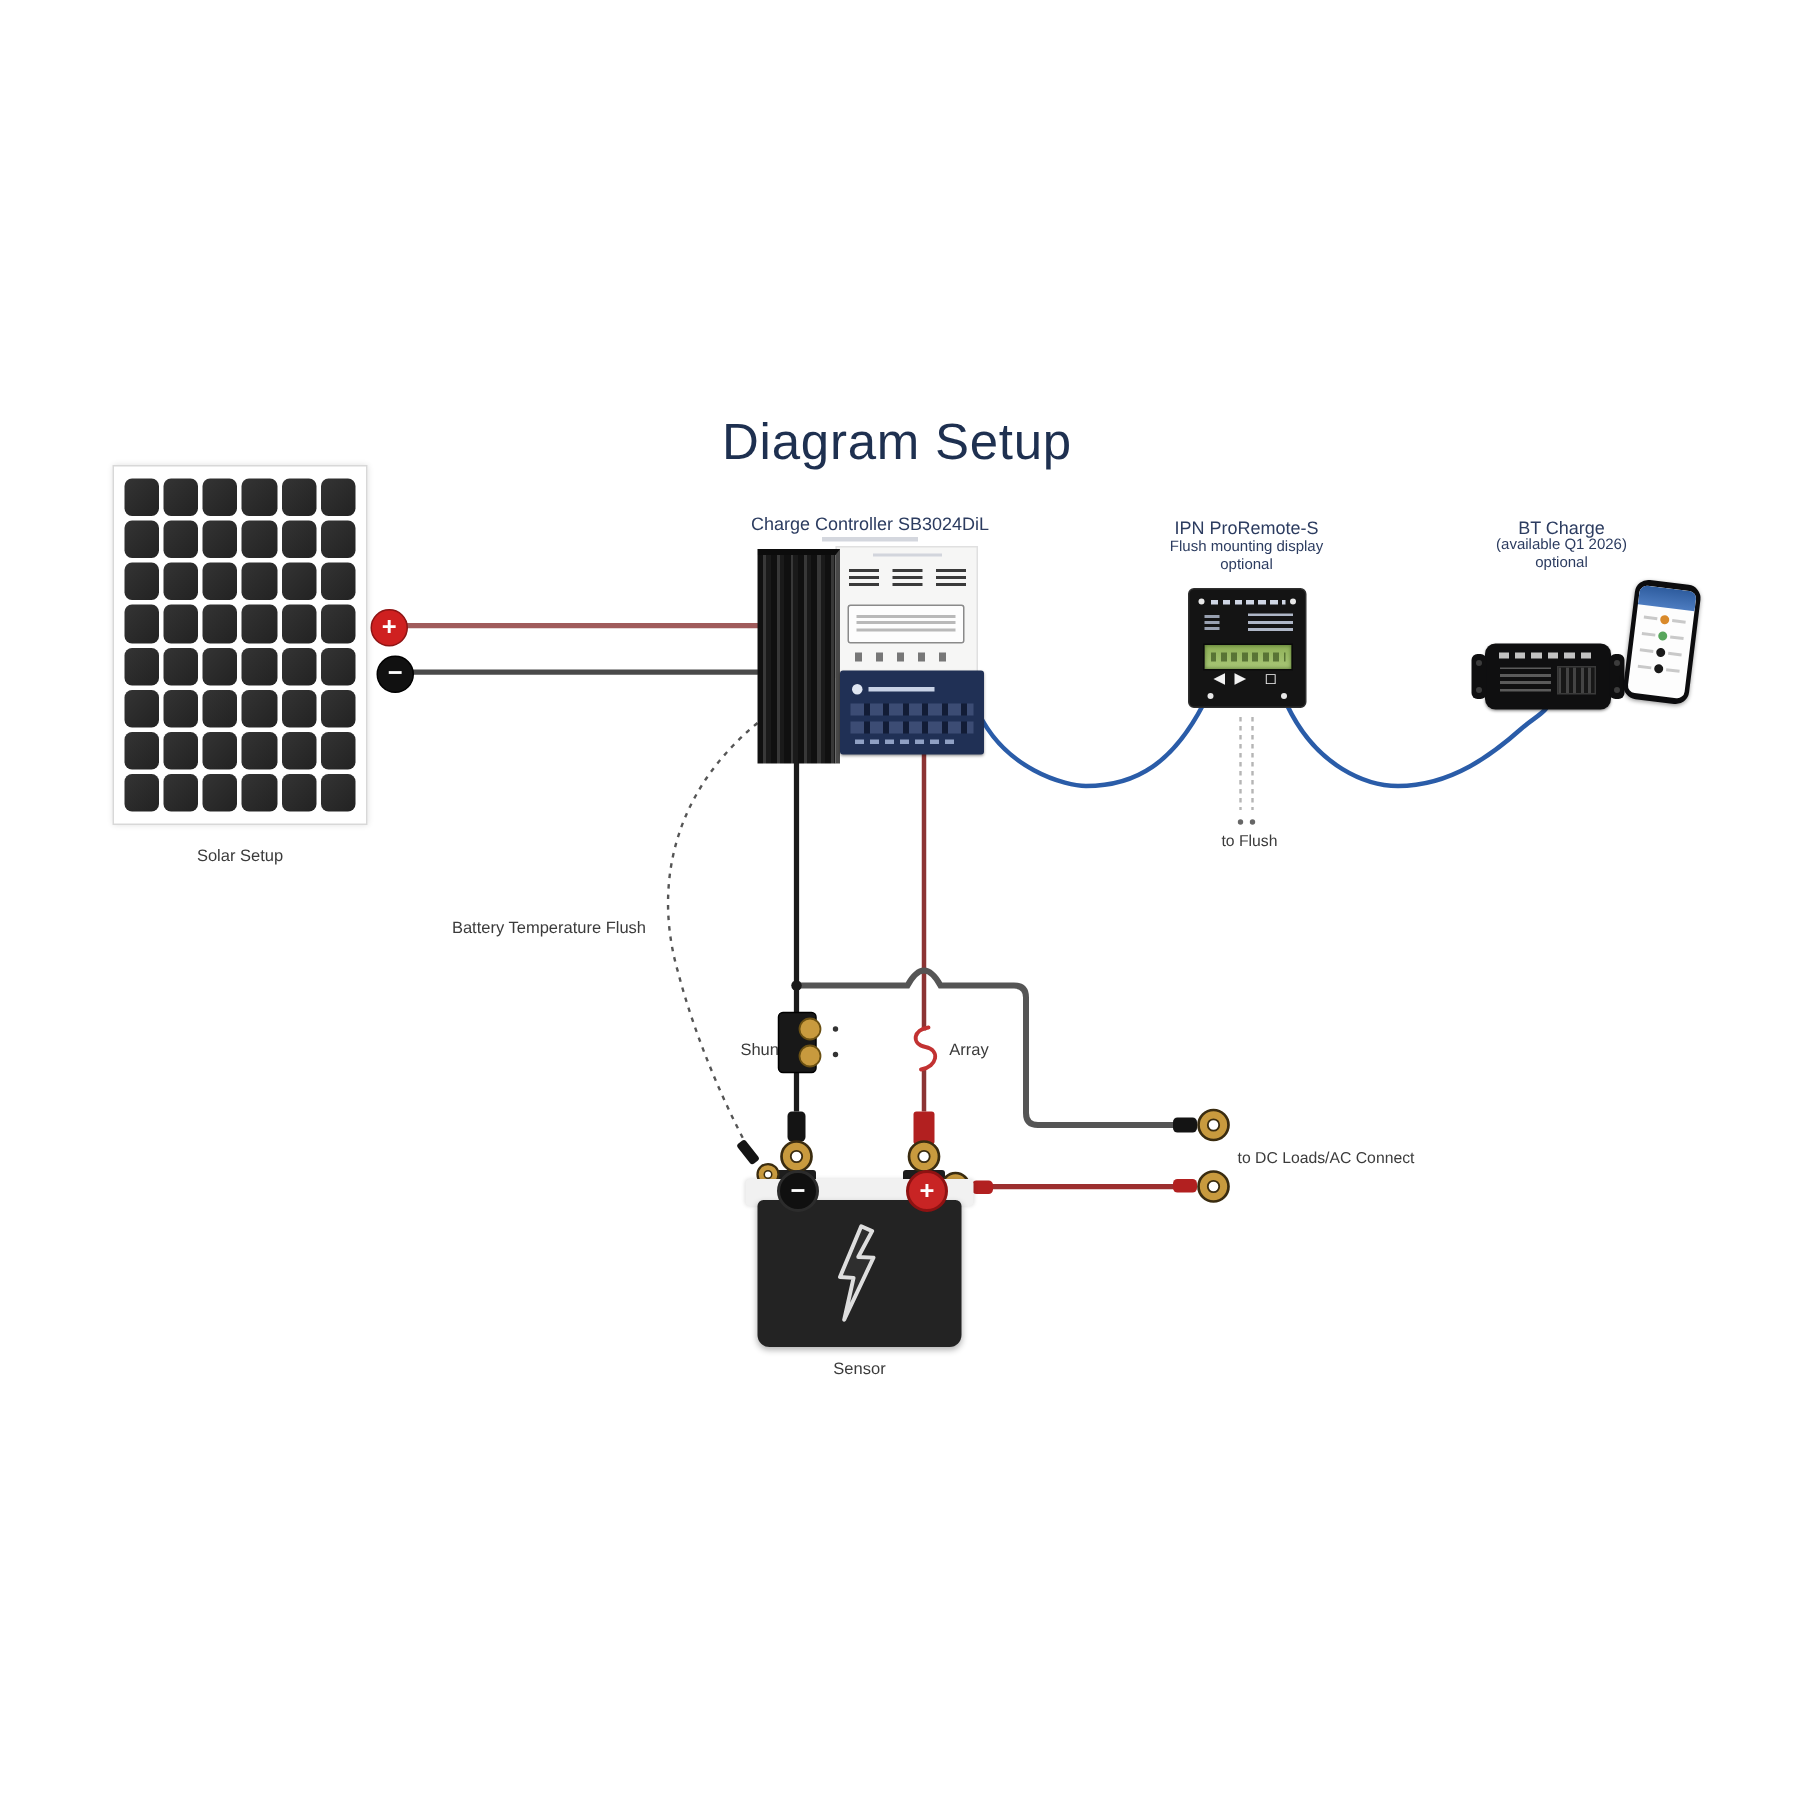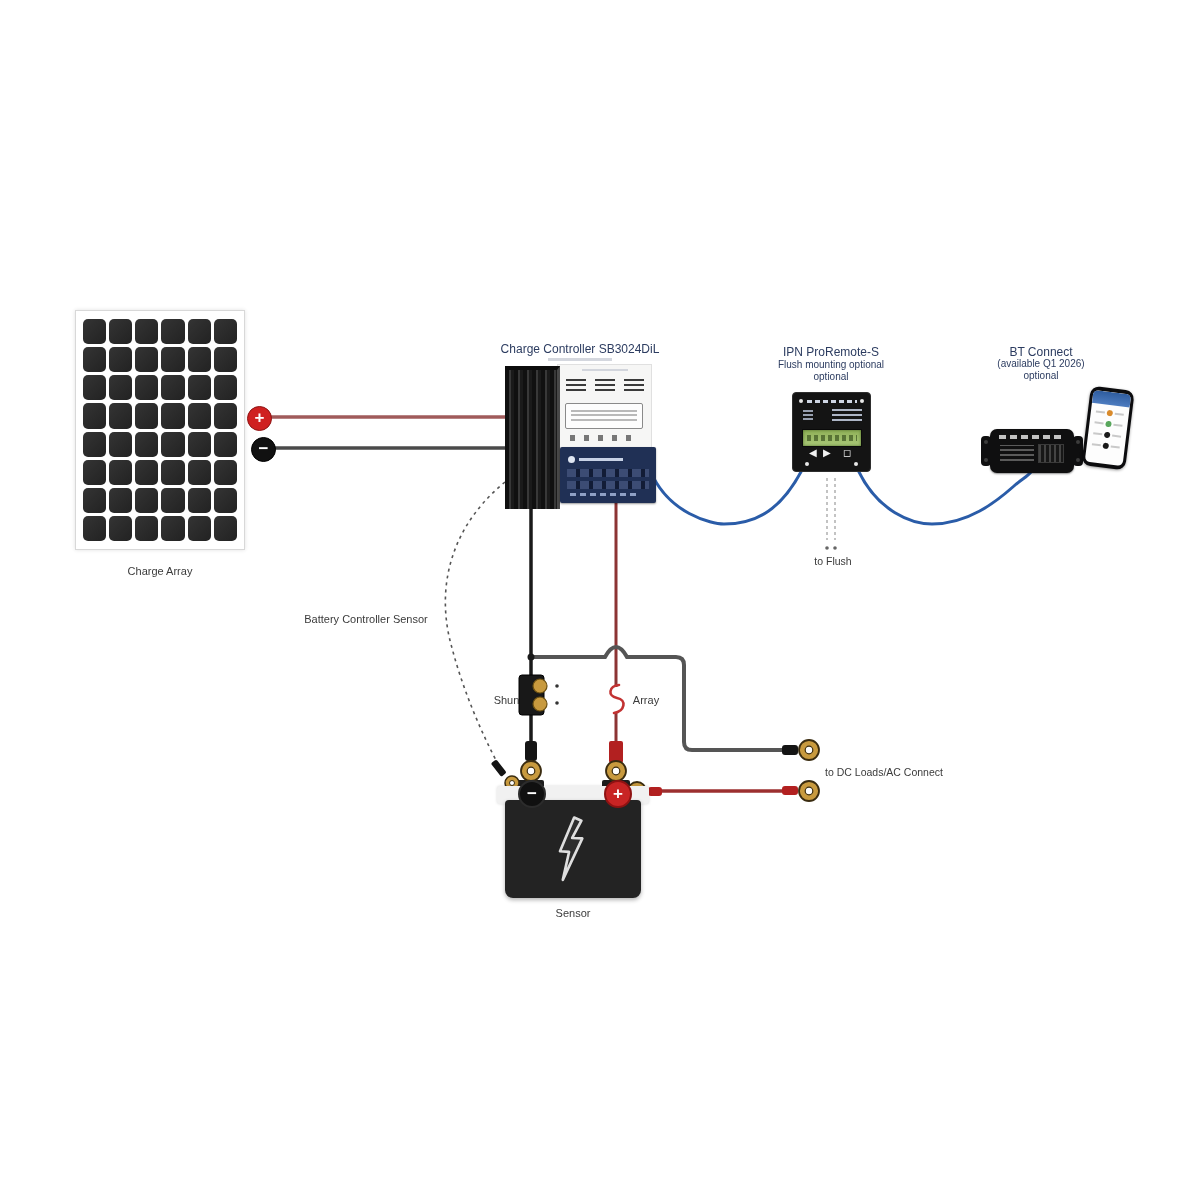--- a/index.html
+++ b/index.html
@@ -150,20 +150,21 @@
 
     <rect x="519" y="675" width="25" height="40" rx="3" fill="#181818" stroke="#000"></rect>
     <circle cx="540" cy="686" r="7" fill="#c89a3e" stroke="#6b5012" stroke-width="1.2"></circle>
     <circle cx="540" cy="704" r="7" fill="#c89a3e" stroke="#6b5012" stroke-width="1.2"></circle>
     <circle cx="557" cy="686" r="1.8" fill="#333"></circle>
     <circle cx="557" cy="703" r="1.8" fill="#333"></circle>
 
     <path d="M619,685 c-10,1 -12,11 -2,13 c10,2 8,13 -3,15" stroke="#c23232" stroke-width="2.6" fill="none" stroke-linecap="round"></path>
   </svg>
 
+  <div id="title">Diagram Setup</div>
 
   <div class="abs" id="solar-panel" style="z-index:2">
     <div id="solar-grid">
         <div class="cell"></div>
         <div class="cell"></div>
         <div class="cell"></div>
         <div class="cell"></div>
         <div class="cell"></div>
         <div class="cell"></div>
         <div class="cell"></div>
@@ -203,21 +204,21 @@
         <div class="cell"></div>
         <div class="cell"></div>
         <div class="cell"></div>
         <div class="cell"></div>
         <div class="cell"></div>
         <div class="cell"></div>
         <div class="cell"></div>
         <div class="cell"></div>
       </div>
   </div>
-  <div class="lbl" style="left:160px;top:565px">Charge Array</div>
+  <div class="lbl" style="left:160px;top:565px">Solar Setup</div>
   <div class="dot pos abs" style="left:247px;top:406px;z-index:3">+</div>
   <div class="dot neg abs" style="left:251px;top:437px;z-index:3">−</div>
 
   <div class="hdr" style="left:580px;top:342px">Charge Controller SB3024DiL</div>
   <div class="blurline" style="left:548px;top:358px;width:64px"></div>
 
   <div class="abs" id="cc-panel" style="z-index:2">
     <div class="blurline" style="left:24px;top:4px;width:46px;height:2px"></div>
     <div class="bar-group" style="left:8px;top:12px"></div>
     <div class="bar-group" style="left:37px;top:12px"></div>
@@ -233,39 +234,39 @@
   <div class="abs" id="cc-redblock" style="z-index:3"></div>
   <div class="abs" id="cc-terminal" style="z-index:4">
     <div id="cc-logo-dot"></div>
     <div id="cc-logo-bar"></div>
     <div class="term-row" style="top:22px"></div>
     <div class="term-row" style="top:34px"></div>
     <div id="cc-tinytext"></div>
   </div>
 
   <div class="hdr" style="left:831px;top:345px">IPN ProRemote-S</div>
-  <div class="sub" style="left:831px;top:359px">Flush mounting optional</div>
+  <div class="sub" style="left:831px;top:359px">Flush mounting display</div>
   <div class="sub" style="left:831px;top:371px">optional</div>
 
   <div class="abs" id="remote" style="z-index:2">
     <div class="screw" style="left:6px;top:6px"></div>
     <div class="screw" style="right:6px;top:6px"></div>
     <div class="screw" style="left:12px;bottom:5px"></div>
     <div class="screw" style="right:12px;bottom:5px"></div>
     <div id="remote-logo"></div>
     <div id="remote-ico"></div>
     <div id="remote-text"></div>
     <div id="remote-lcd"></div>
     <div class="rm-btn" style="left:16px;top:55px">◀</div>
     <div class="rm-btn" style="left:30px;top:55px">▶</div>
     <div class="rm-btn" style="left:50px;top:55px">◻</div>
   </div>
   <div class="lbl" style="left:833px;top:555px;font-size:10.5px">to Flush</div>
 
-  <div class="hdr" style="left:1041px;top:345px">BT Connect</div>
+  <div class="hdr" style="left:1041px;top:345px">BT Charge</div>
   <div class="sub" style="left:1041px;top:358px">(available Q1 2026)</div>
   <div class="sub" style="left:1041px;top:370px">optional</div>
 
   <div class="abs" id="bt-module" style="z-index:2">
     <div class="bt-ear" style="left:-9px">
         <i style="top:4px"></i>
         <i style="bottom:4px"></i>
       </div>
     <div class="bt-ear" style="right:-9px">
         <i style="top:4px"></i>
@@ -295,21 +296,21 @@
           <i></i>
         </div>
       <div class="app-row">
           <i></i>
           <span class="app-dot" style="background:#1a1a1a"></span>
           <i></i>
         </div>
     </div>
   </div>
 
-  <div class="lbl" style="left:366px;top:613px">Battery Controller  Sensor</div>
+  <div class="lbl" style="left:366px;top:613px">Battery Temperature  Flush</div>
   <div class="lbl" style="left:508px;top:694px">Shunt</div>
   <div class="lbl" style="left:646px;top:694px">Array</div>
   <div class="lbl" style="left:884px;top:766px;font-size:10.5px">to DC Loads/AC Connect</div>
 
   <div class="abs" id="battery-tray" style="z-index:2"></div>
   <div class="bat-post abs" style="left:516px"></div>
   <div class="bat-post abs" style="left:602px"></div>
   <div class="abs" id="battery-body" style="z-index:3">
     <svg width="46" height="66" viewBox="0 0 40 60" style="position:absolute;left:45px;top:16px;transform:rotate(-10deg)">
       <path d="M26,2 L8,30 L16,32 L6,56 L30,22 L21,20 L32,6 Z" fill="rgba(255,255,255,0.05)" stroke="#dedede" stroke-width="2.4" stroke-linejoin="round"></path>

